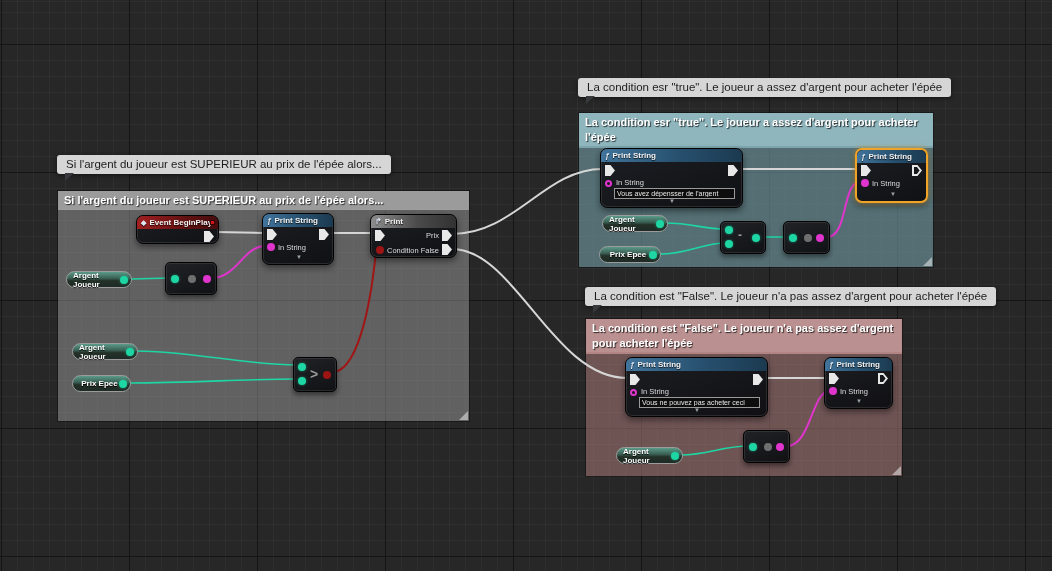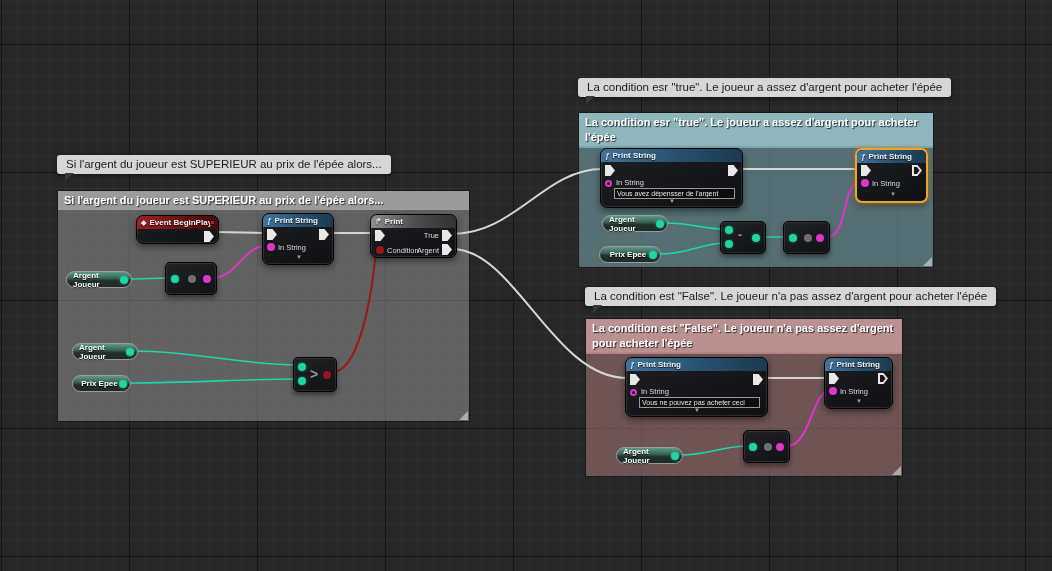--- a/index.html
+++ b/index.html
@@ -135,23 +135,23 @@
   </div>
 
   <div class="node" style="left:370px;top:214px;width:87px;height:44px;">
     <div class="hdr hdr-branch">
       <span class="hic" style="font-style:normal;">↱</span>
       <span>Print</span>
     </div>
     <div class="pexec" style="left:4px;top:15px;"></div>
     <div class="pc redpin" style="left:5px;top:31px;"></div>
     <span class="plabel" style="left:16px;top:31px;">Condition</span>
-    <span class="plabel" style="right:17px;top:16px;">True</span>
+    <span class="plabel" style="right:17px;top:16px;">Prix</span>
     <div class="pexec" style="right:4px;top:15px;"></div>
-    <span class="plabel" style="right:17px;top:31px;">Argent</span>
+    <span class="plabel" style="right:17px;top:31px;">False</span>
     <div class="pexec" style="right:4px;top:29px;"></div>
   </div>
 
   <div class="mini" style="left:165px;top:262px;width:52px;height:33px;">
     <div class="pc green" style="left:5px;top:12px;"></div>
     <div class="pc gray" style="left:22px;top:12px;"></div>
     <div class="pc mag" style="right:5px;top:12px;"></div>
   </div>
 
   <div class="pill" style="left:66px;top:271px;width:66px;">

